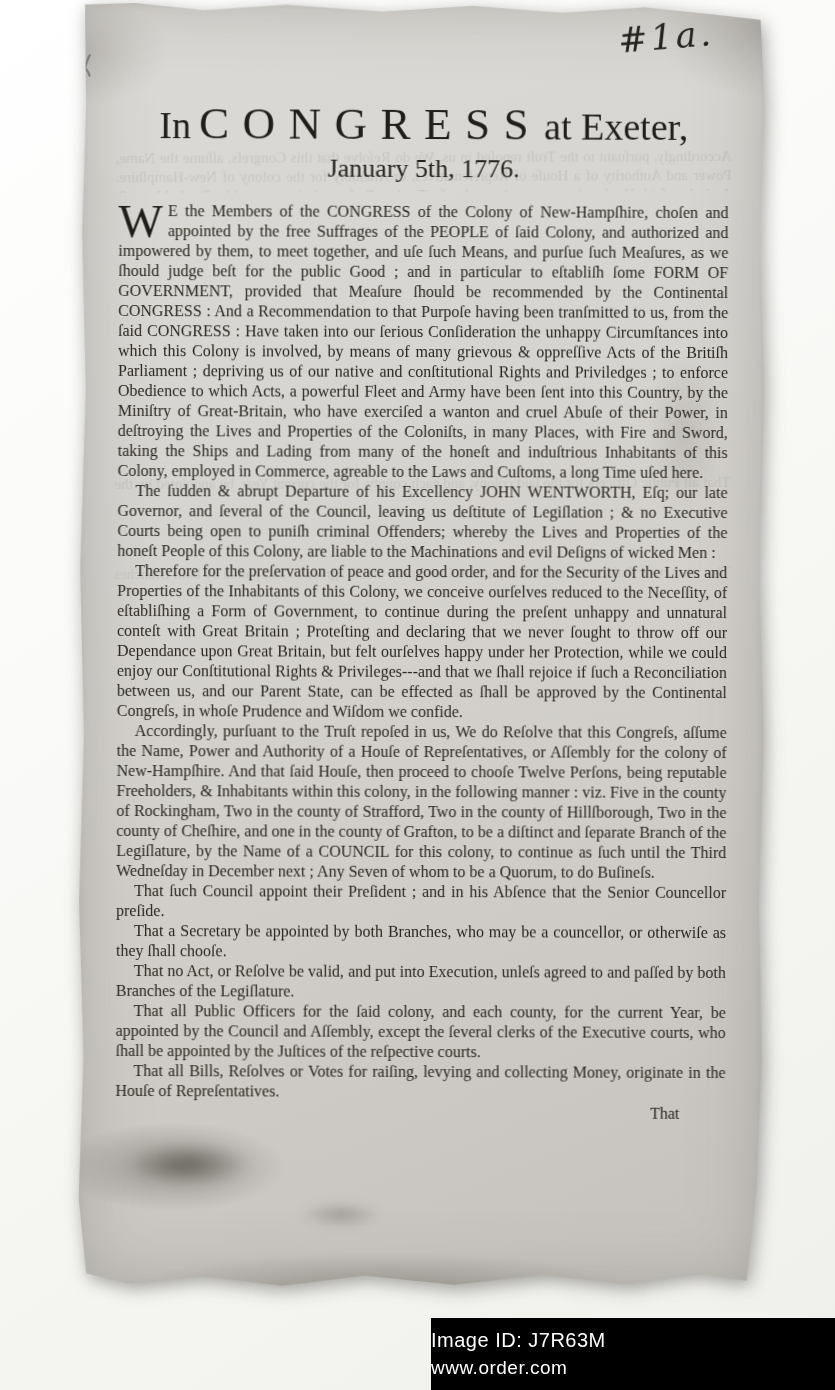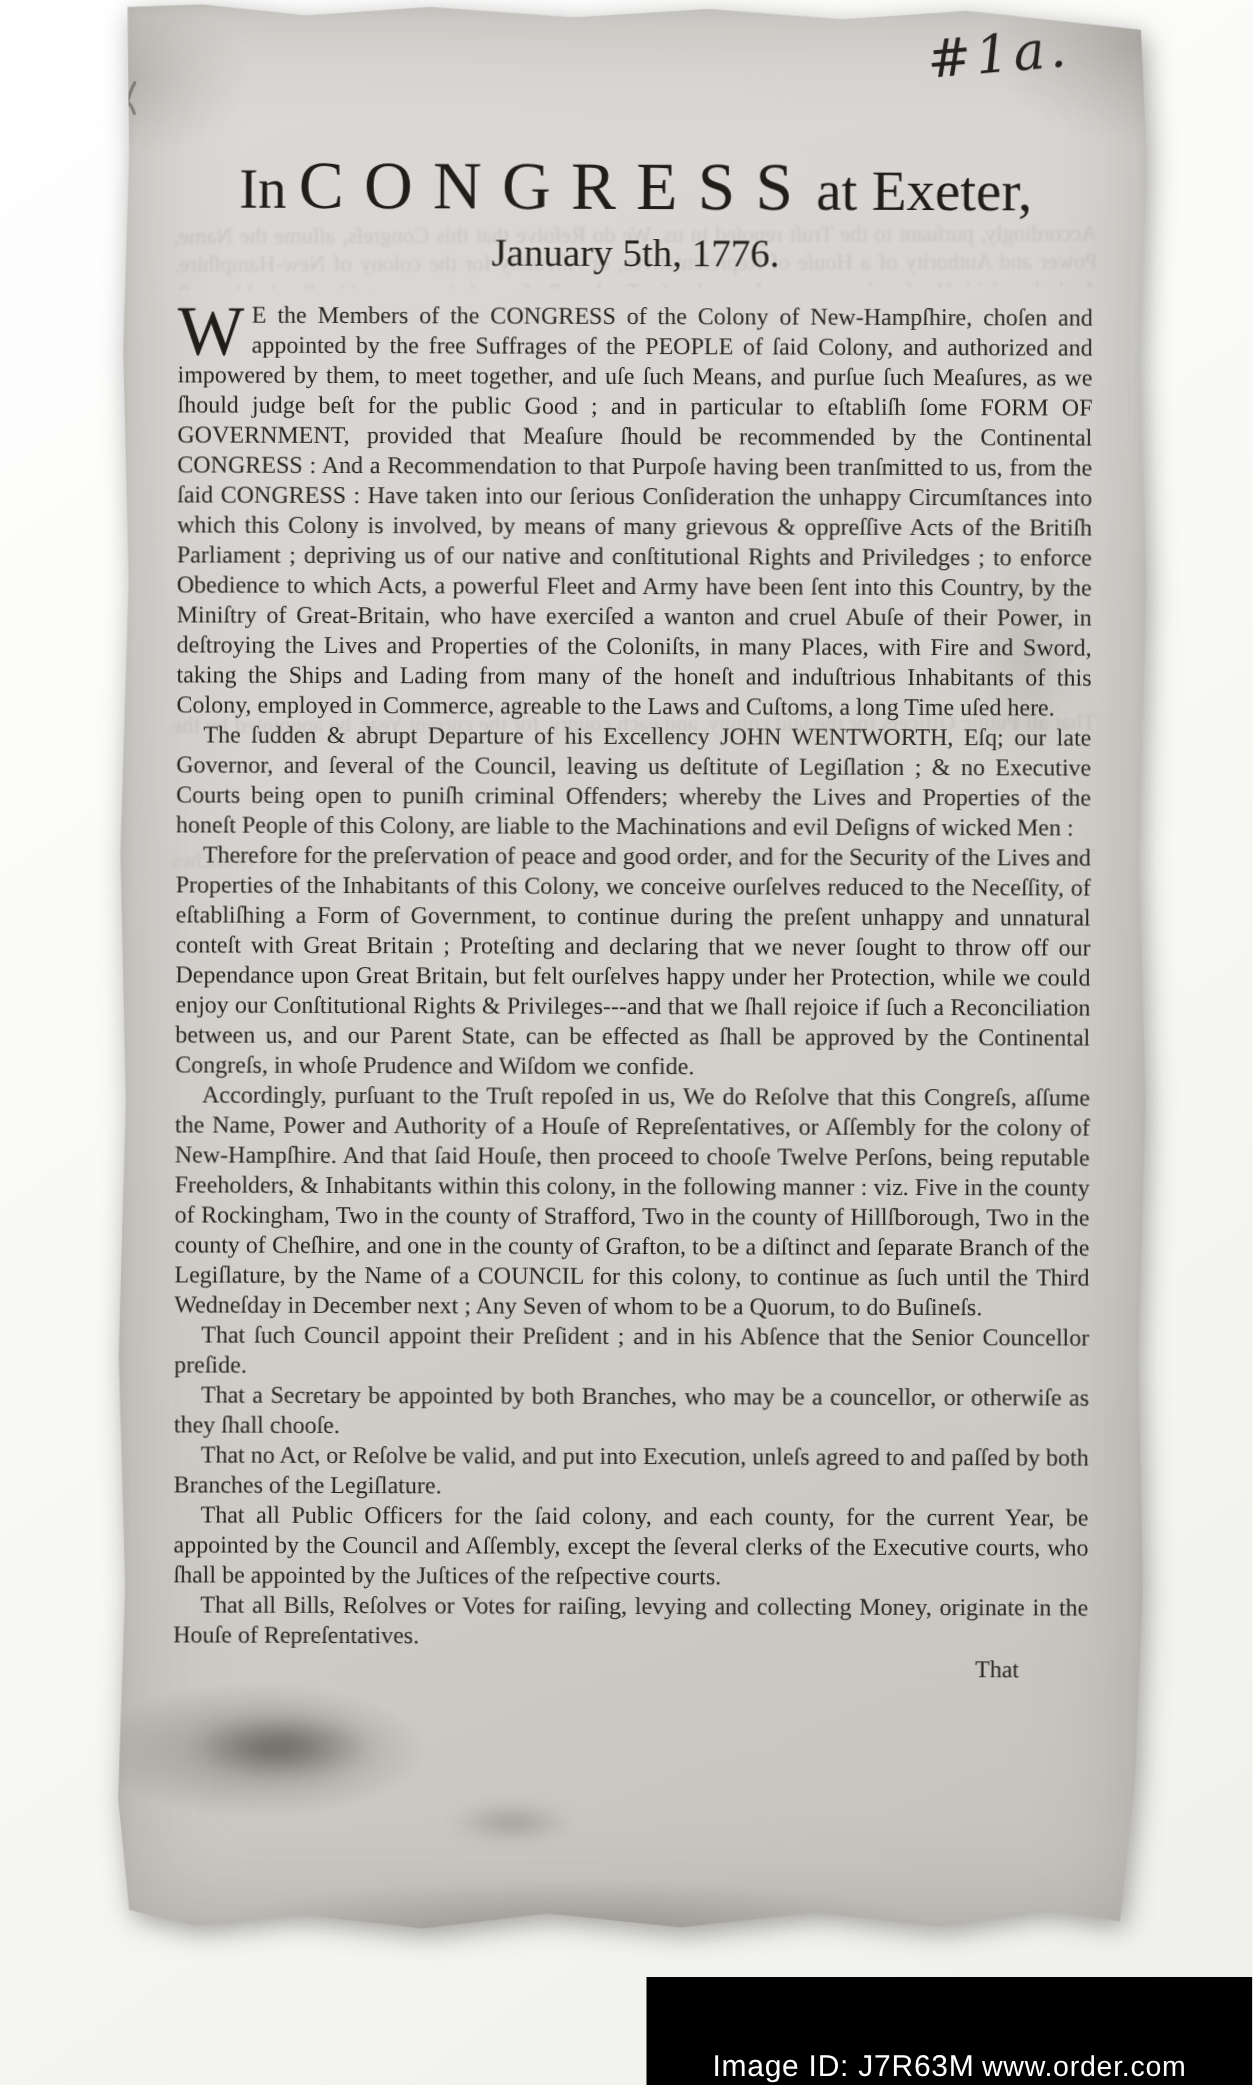--- a/index.html
+++ b/index.html
@@ -60,22 +60,22 @@
   .date-line { text-align:center; font-size:26px; margin-top:4px; color:#26231d; }
 
   .body-text { margin-top:18px; font-size:16px; line-height:20px; text-align:justify; }
   .body-text p { text-indent:18px; }
   .body-text p.first { text-indent:0; }
   .dropcap { float:left; font-size:47px; line-height:39px; padding:1px 5px 0 0; color:#201e19; }
   .catchword { text-align:right; padding-right:46px; font-size:16px; margin-top:1px; }
 
   
   .wm-bar { position:absolute; left:431px; top:1318px; width:404px; height:72px;
-            background:#000; color:#fff; display:flex; 
-            align-items:flex-end; justify-content:center; gap:5px;
+            background:#000; color:#fff; display:flex; flex-direction:column;
+            align-items:flex-start; justify-content:center; gap:5px;
             font-family:"Liberation Sans","DejaVu Sans",sans-serif; }
   .wm-id { font-size:20px; letter-spacing:.5px; }
   .wm-url { font-size:19px; letter-spacing:.5px; }
 </style>
 </head>
 <body>
 
 <div class="canvas">
 
   <div class="paper-wrap">

